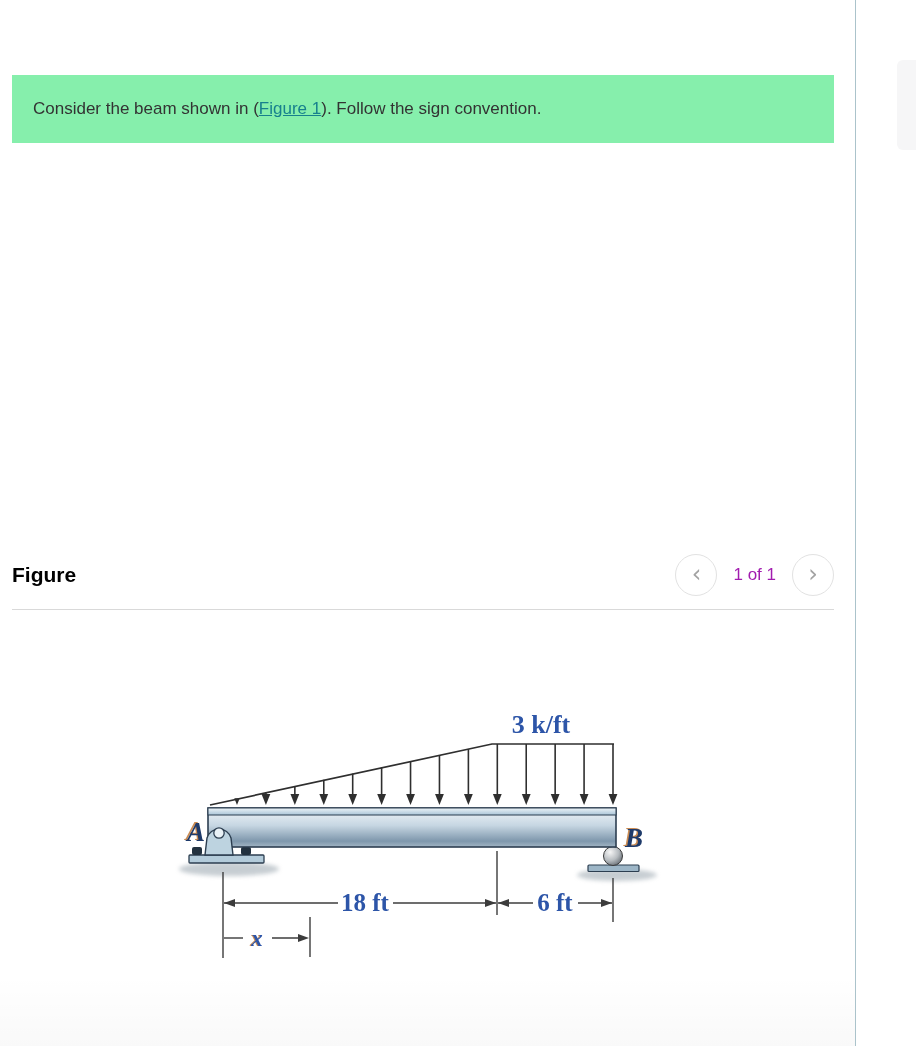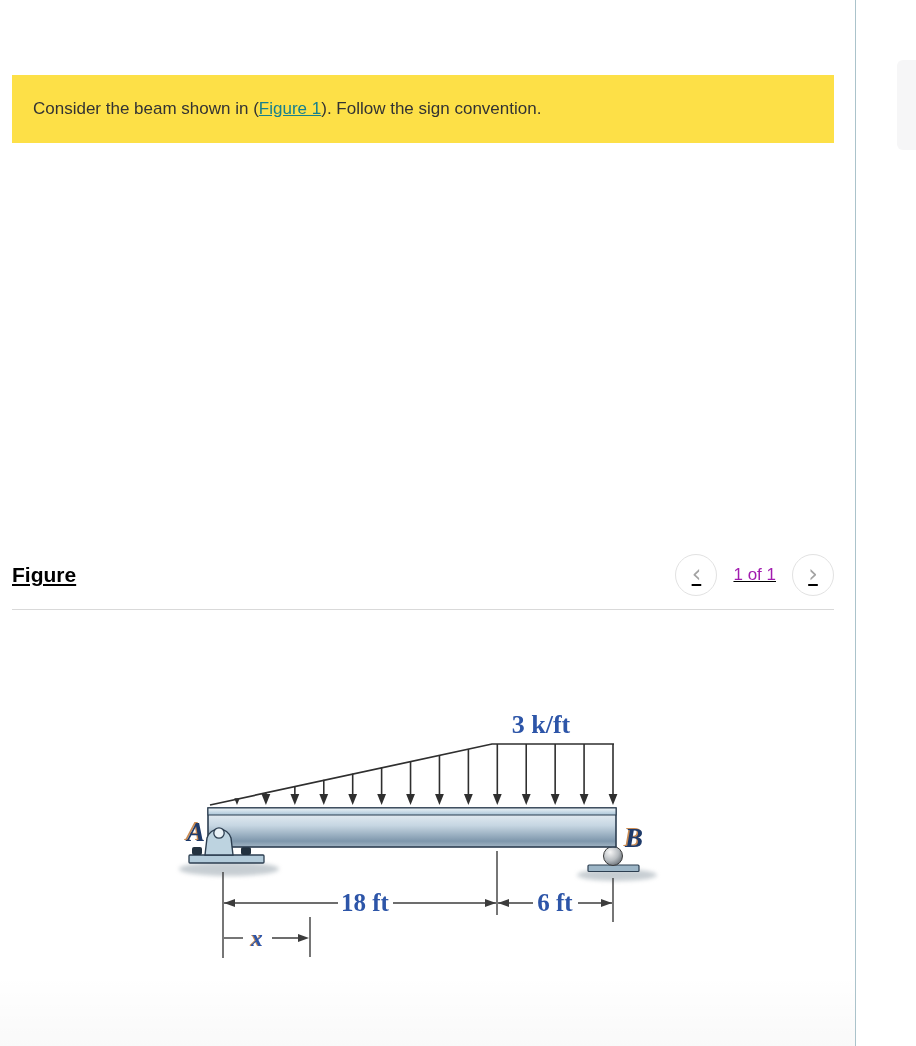--- a/index.html
+++ b/index.html
@@ -3,29 +3,29 @@
 <meta charset="utf-8">
 <style>
   html,body{margin:0;padding:0;background:#ffffff;}
   .page{
     position:relative;width:916px;height:1046px;background:#ffffff;
     font-family:"Liberation Sans",sans-serif;overflow:hidden;
   }
   
   .banner{
     position:absolute;left:12px;top:75px;width:822px;height:68px;
-    background:#fde047;display:flex;align-items:center;
+    background:#86efac;display:flex;align-items:center;
     padding-left:21px;box-sizing:border-box;
     font-size:17px;color:#333333;
   }
   .banner a{color:#17808d;text-decoration:underline;cursor:pointer;}
   
   .figure-header{
     position:absolute;left:12px;top:552px;width:822px;height:46px;
-    display:flex;align-items:center;text-decoration:underline;
+    display:flex;align-items:center;
   }
   .figure-title{font-size:21px;font-weight:bold;color:#000;margin:0;}
   .pager{margin-left:auto;display:flex;align-items:center;gap:16px;}
   .pager-btn{
     width:42px;height:42px;border-radius:50%;
     border:1px solid #e2e2e2;background:#ffffff;
     display:flex;align-items:center;justify-content:center;
     cursor:pointer;padding:0;
   }
   .pager-chevron{font-size:24px;color:#a3a3a3;line-height:1;padding-bottom:3px;

